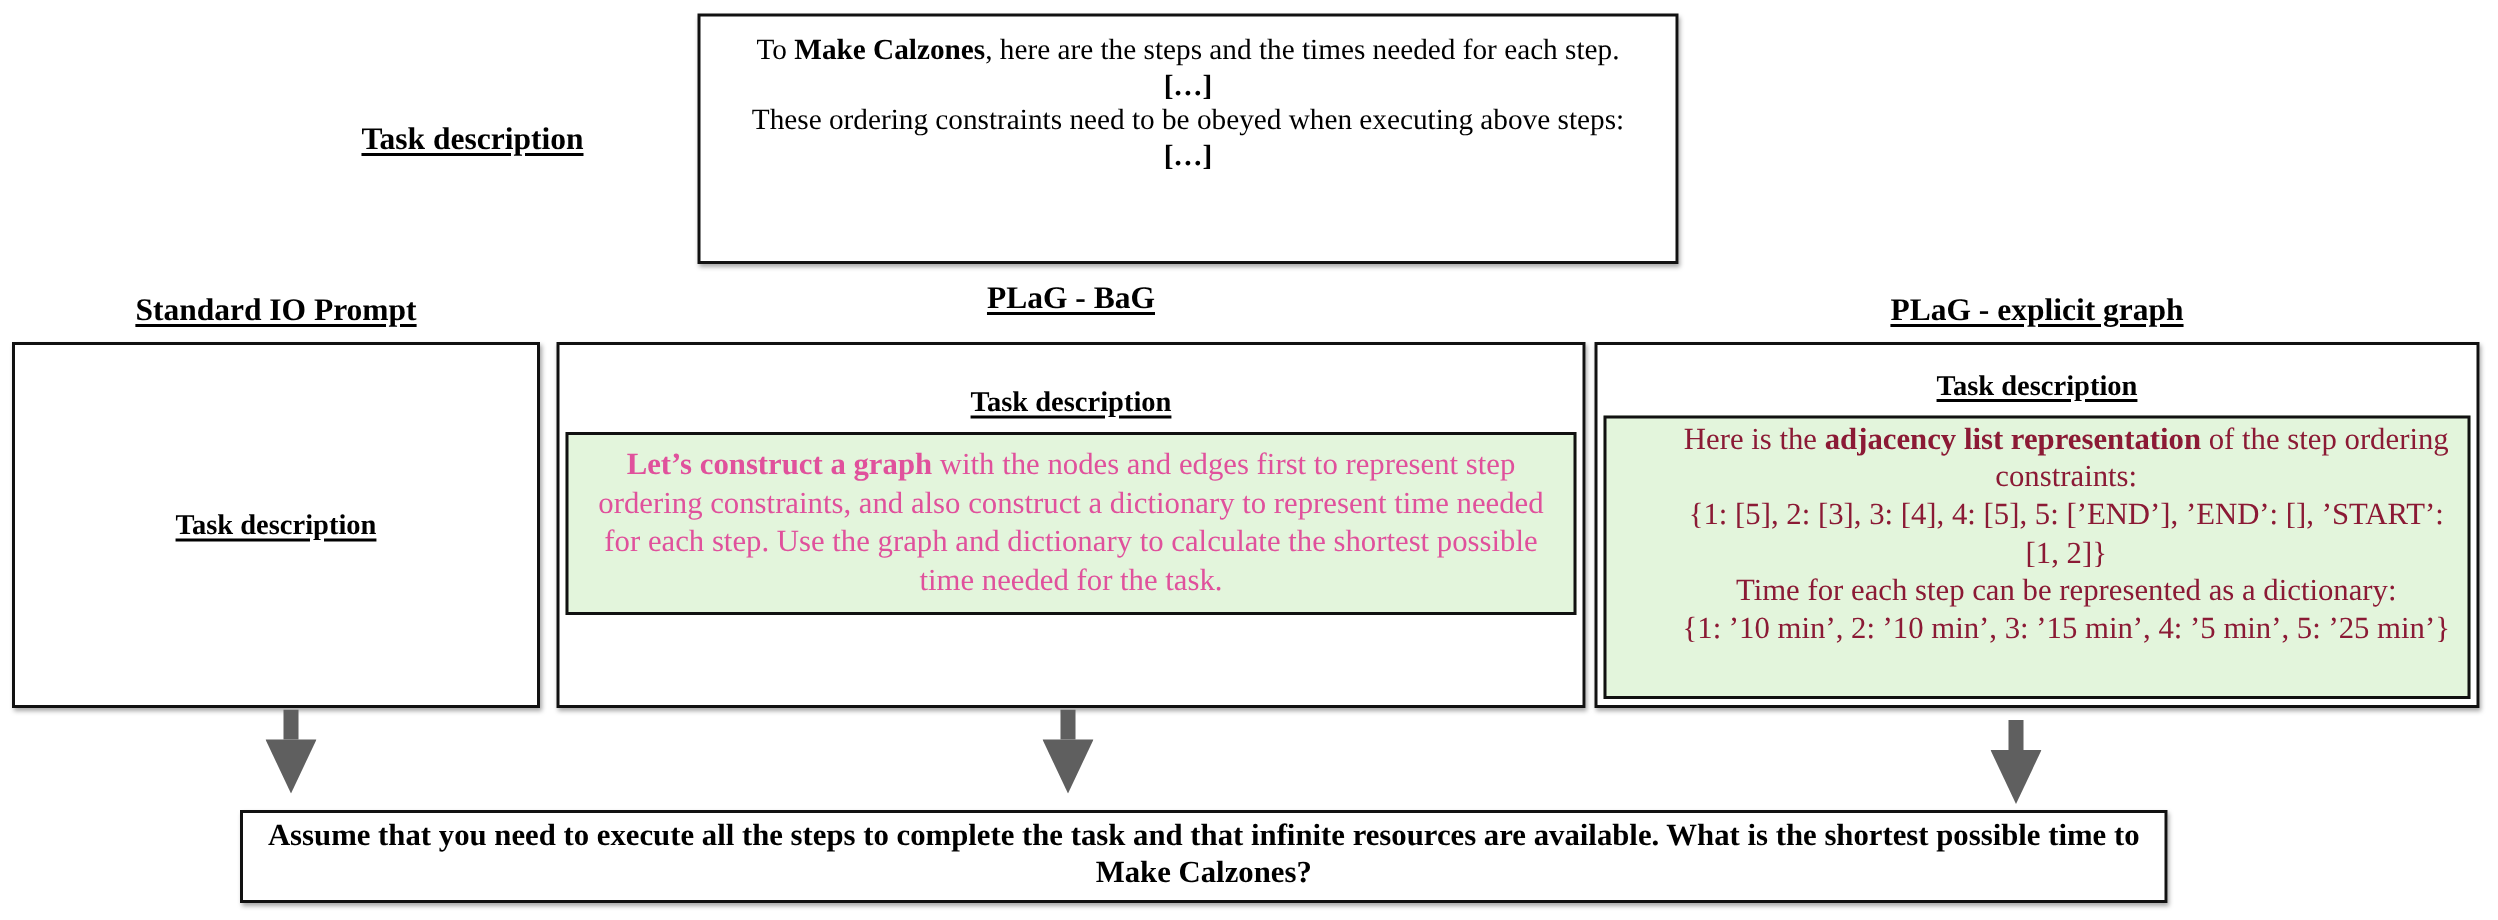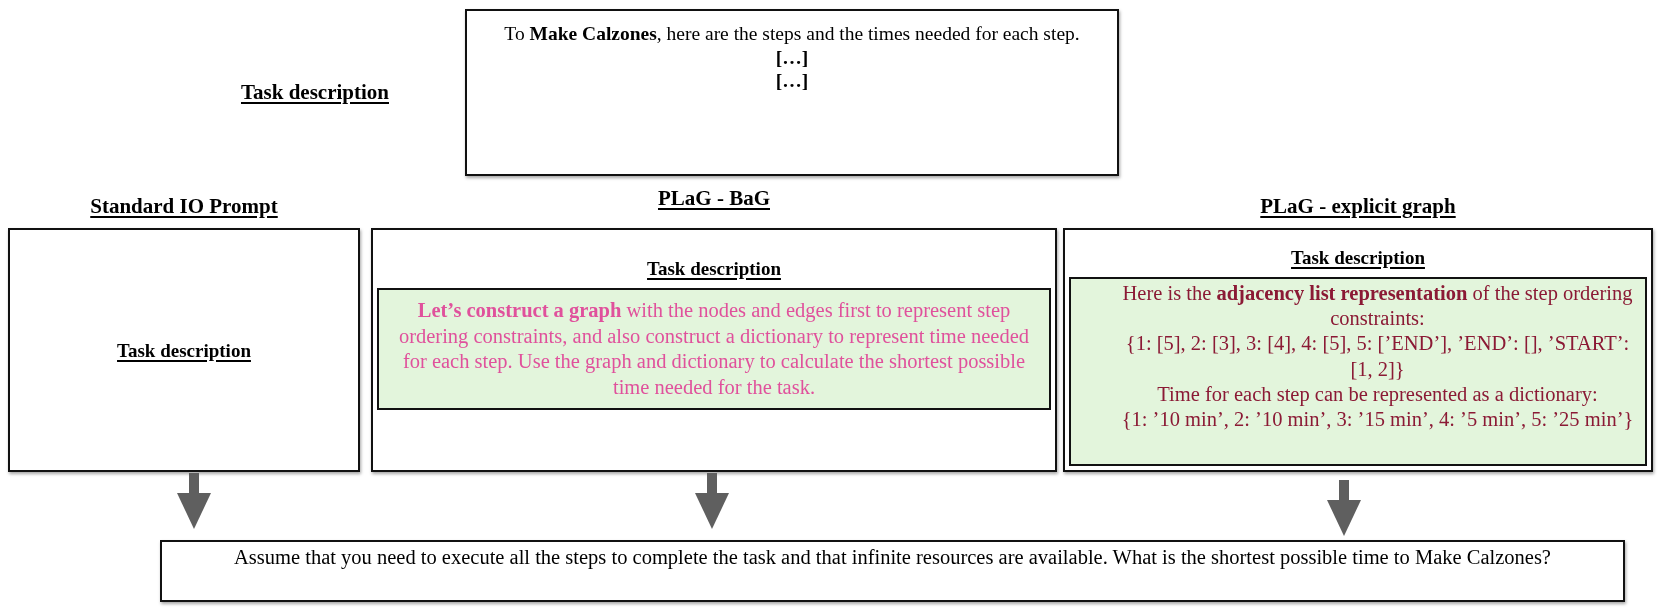--- a/index.html
+++ b/index.html
@@ -88,20 +88,21 @@
 <body>
 
 <div class="heading" style="left:230px; top:80px; width:170px;">Task description</div>
 
 <div class="box" style="left:465px; top:9px; width:654px; height:167px;">
   <div class="top-text">
     <div>
       <span>To </span><span class="bold">Make Calzones</span><span>, here are the steps and the times needed for each step.</span>
     </div>
     <div class="bold">[…]</div>
+    <div>These ordering constraints need to be obeyed when executing above steps:</div>
     <div class="bold">[…]</div>
   </div>
 </div>
 
 <div class="heading" style="left:8px; top:194px; width:352px;">Standard IO Prompt</div>
 <div class="heading" style="left:371px; top:186px; width:686px;">PLaG - BaG</div>
 <div class="heading" style="left:1063px; top:194px; width:590px;">PLaG - explicit graph</div>
 
 <div class="box" style="left:8px; top:228px; width:352px; height:244px;">
   <div class="subheading" style="top:110px;">Task description</div>
@@ -136,15 +137,15 @@
 </svg>
 <svg class="arrow" style="left:695px; top:473px;" viewBox="0 0 34 56">
   <rect x="12" y="0" width="10" height="20" fill="#5f5f5f"></rect>
   <polygon points="0,20 34,20 17,56" fill="#5f5f5f"></polygon>
 </svg>
 <svg class="arrow" style="left:1327px; top:480px;" viewBox="0 0 34 56">
   <rect x="12" y="0" width="10" height="20" fill="#5f5f5f"></rect>
   <polygon points="0,20 34,20 17,56" fill="#5f5f5f"></polygon>
 </svg>
 
-<div class="box" style="left:160px; top:540px; width:1465px; height:62px;">
+<div class="box" style="left:160px; top:540px; width:1285px; height:62px;font-weight:bold;">
   <div class="question">Assume that you need to execute all the steps to complete the task and that infinite resources are available. What is the shortest possible time to Make Calzones?</div>
 </div>
 
 </body></html>

